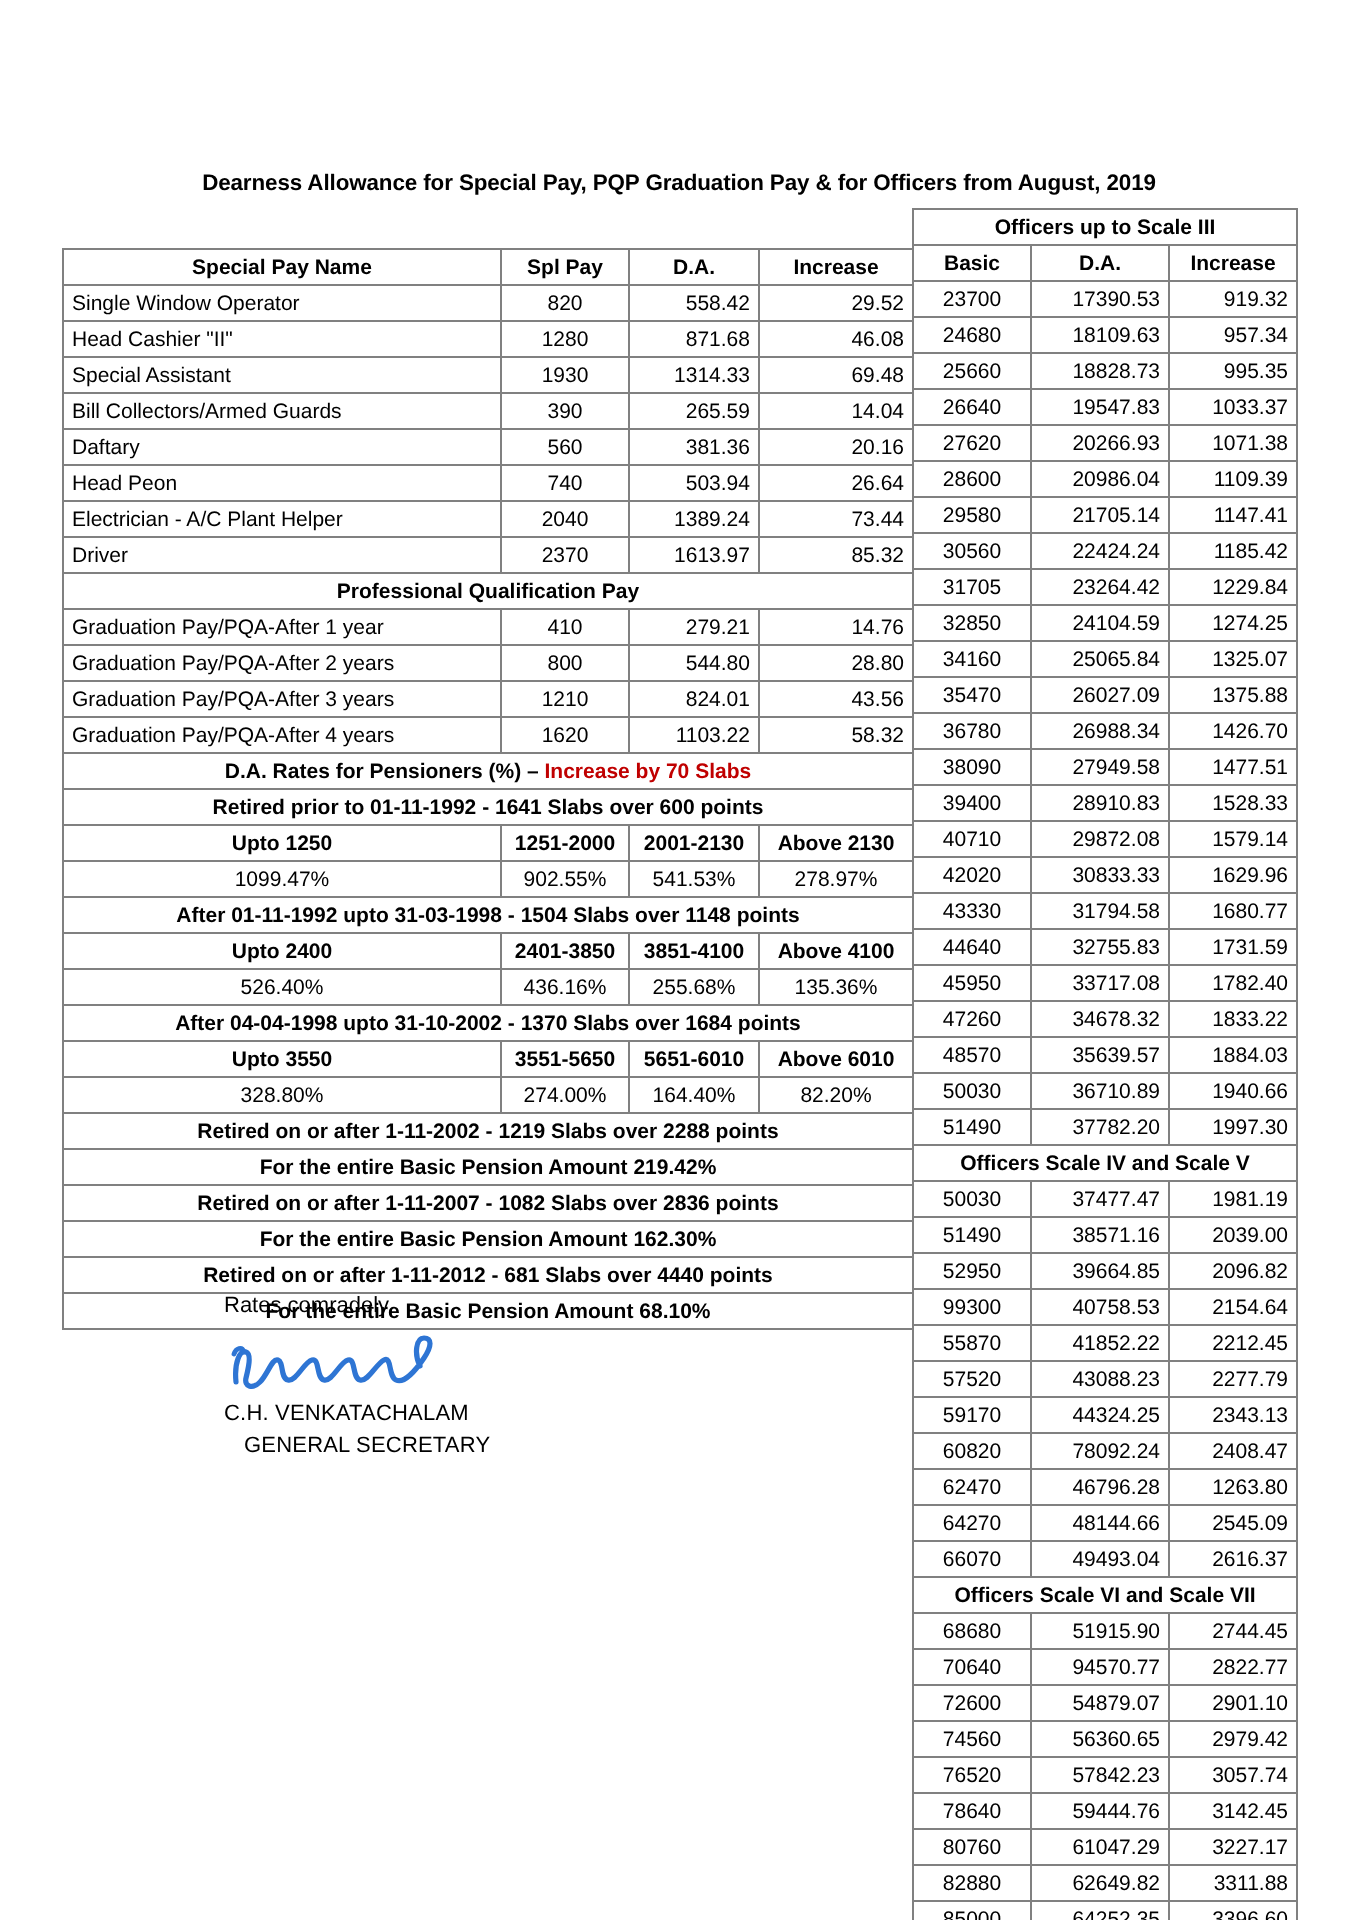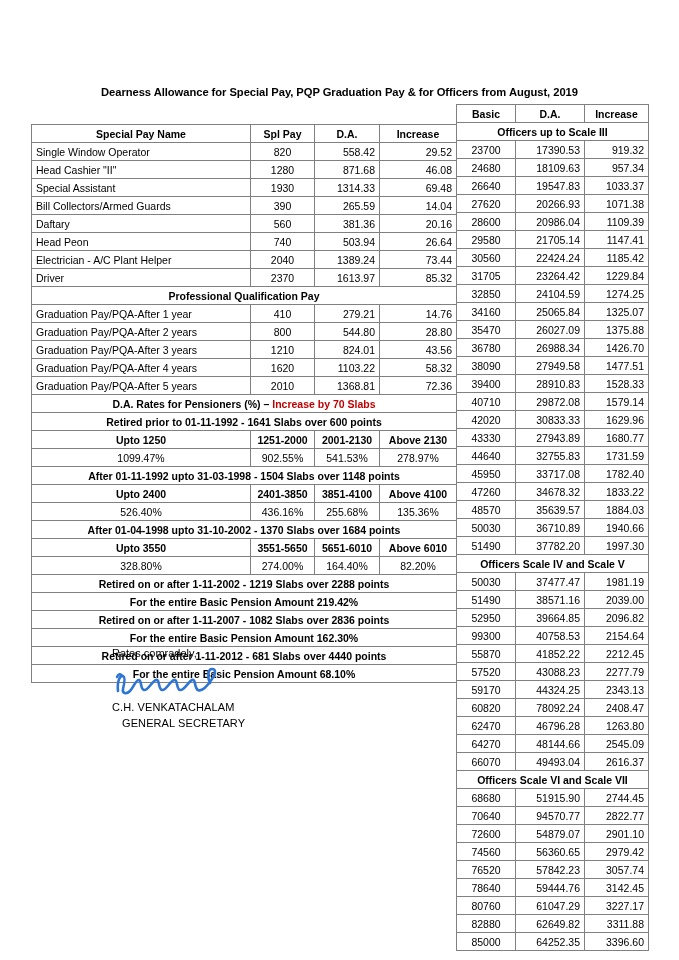--- a/index.html
+++ b/index.html
@@ -163,26 +163,20 @@
           <td class="rgt">824.01</td>
           <td class="rgt">43.56</td>
         </tr>
         <tr>
           <td class="lft">Graduation Pay/PQA-After 4 years</td>
           <td class="ctr">1620</td>
           <td class="rgt">1103.22</td>
           <td class="rgt">58.32</td>
         </tr>
         <tr>
-          <td class="lft">Graduation Pay/PQA-After 5 years</td>
-          <td class="ctr">2010</td>
-          <td class="rgt">1368.81</td>
-          <td class="rgt">72.36</td>
-        </tr>
-        <tr>
           <td colspan="4" class="b ctr"><span>D.A. Rates for Pensioners (%) – </span><span class="red">Increase by 70 Slabs</span></td>
         </tr>
         <tr>
           <td class="b ctr" colspan="4">Retired prior to 01-11-1992 - 1641 Slabs over 600 points</td>
         </tr>
         <tr>
           <td class="b ctr" style="width: 98px;">Upto 1250</td>
           <td class="b ctr" style="width: 98px;">1251-2000</td>
           <td class="b ctr" style="width: 98px;">2001-2130</td>
           <td class="b ctr" style="width: 130px;">Above 2130</td>
@@ -202,21 +196,21 @@
           <td class="b ctr" style="width: 98px;">3851-4100</td>
           <td class="b ctr" style="width: 130px;">Above 4100</td>
         </tr>
         <tr>
           <td class="ctr">526.40%</td>
           <td class="ctr">436.16%</td>
           <td class="ctr">255.68%</td>
           <td class="ctr">135.36%</td>
         </tr>
         <tr>
-          <td class="b ctr" colspan="4">After 01-04-1998 upto 31-10-2002 - 1370 Slabs over 1684 points</td>
+          <td class="b ctr" colspan="4">After 04-04-1998 upto 31-10-2002 - 1370 Slabs over 1684 points</td>
         </tr>
         <tr>
           <td class="b ctr" style="width: 98px;">Upto 3550</td>
           <td class="b ctr" style="width: 98px;">3551-5650</td>
           <td class="b ctr" style="width: 98px;">5651-6010</td>
           <td class="b ctr" style="width: 130px;">Above 6010</td>
         </tr>
         <tr>
           <td class="ctr">328.80%</td>
           <td class="ctr">274.00%</td>
@@ -245,38 +239,43 @@
   </table>
 
   <table id="right-table">
     <colgroup>
       <col style="width:59px">
         <col style="width:69px">
         <col style="width:64px">
     </colgroup>
     <tbody id="right-body">
         <tr>
+          <td class="b ctr" colspan="3">Officers up to Scale III</td>
+        </tr>
+        <tr>
           <td class="b ctr">Basic</td>
           <td class="b ctr">D.A.</td>
           <td class="b ctr">Increase</td>
         </tr>
         <tr>
-          <td class="b ctr" colspan="3">Officers up to Scale III</td>
-        </tr>
-        <tr>
           <td class="ctr">23700</td>
           <td class="rgt">17390.53</td>
           <td class="rgt">919.32</td>
         </tr>
         <tr>
           <td class="ctr">24680</td>
           <td class="rgt">18109.63</td>
           <td class="rgt">957.34</td>
         </tr>
         <tr>
+          <td class="ctr">25660</td>
+          <td class="rgt">18828.73</td>
+          <td class="rgt">995.35</td>
+        </tr>
+        <tr>
           <td class="ctr">26640</td>
           <td class="rgt">19547.83</td>
           <td class="rgt">1033.37</td>
         </tr>
         <tr>
           <td class="ctr">27620</td>
           <td class="rgt">20266.93</td>
           <td class="rgt">1071.38</td>
         </tr>
         <tr>
@@ -334,21 +333,21 @@
           <td class="rgt">29872.08</td>
           <td class="rgt">1579.14</td>
         </tr>
         <tr>
           <td class="ctr">42020</td>
           <td class="rgt">30833.33</td>
           <td class="rgt">1629.96</td>
         </tr>
         <tr>
           <td class="ctr">43330</td>
-          <td class="rgt">27943.89</td>
+          <td class="rgt">31794.58</td>
           <td class="rgt">1680.77</td>
         </tr>
         <tr>
           <td class="ctr">44640</td>
           <td class="rgt">32755.83</td>
           <td class="rgt">1731.59</td>
         </tr>
         <tr>
           <td class="ctr">45950</td>
           <td class="rgt">33717.08</td>

